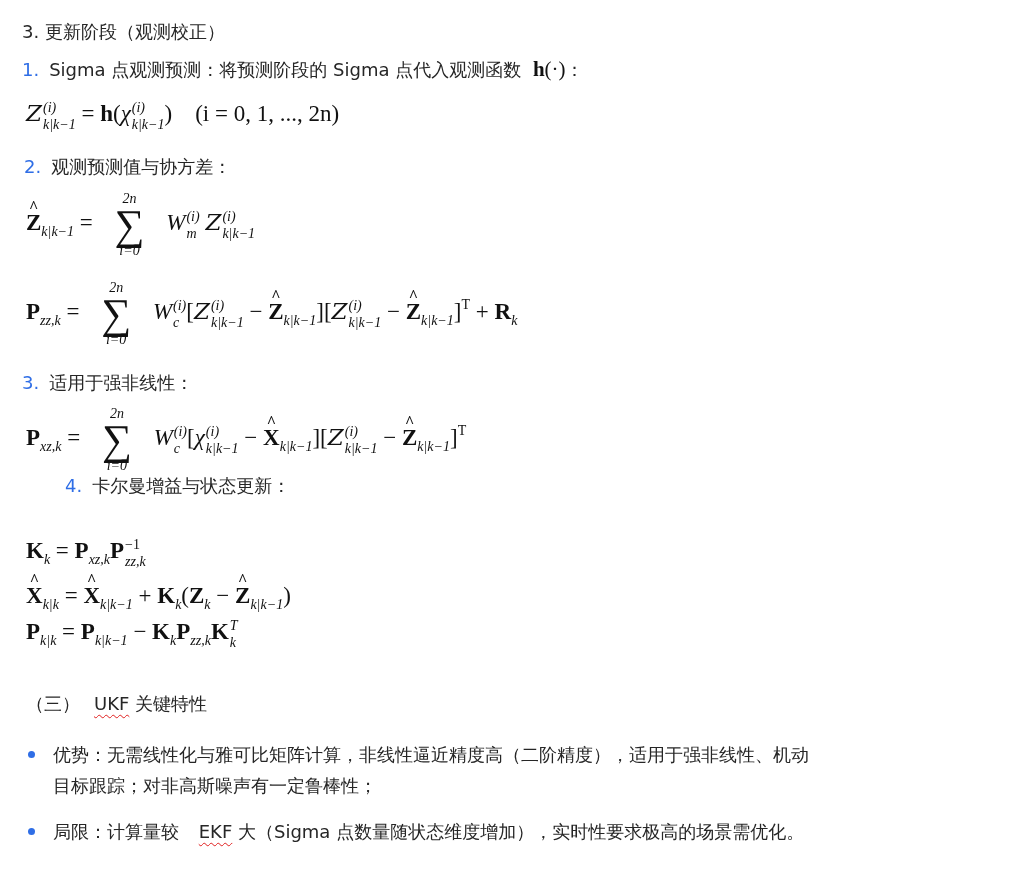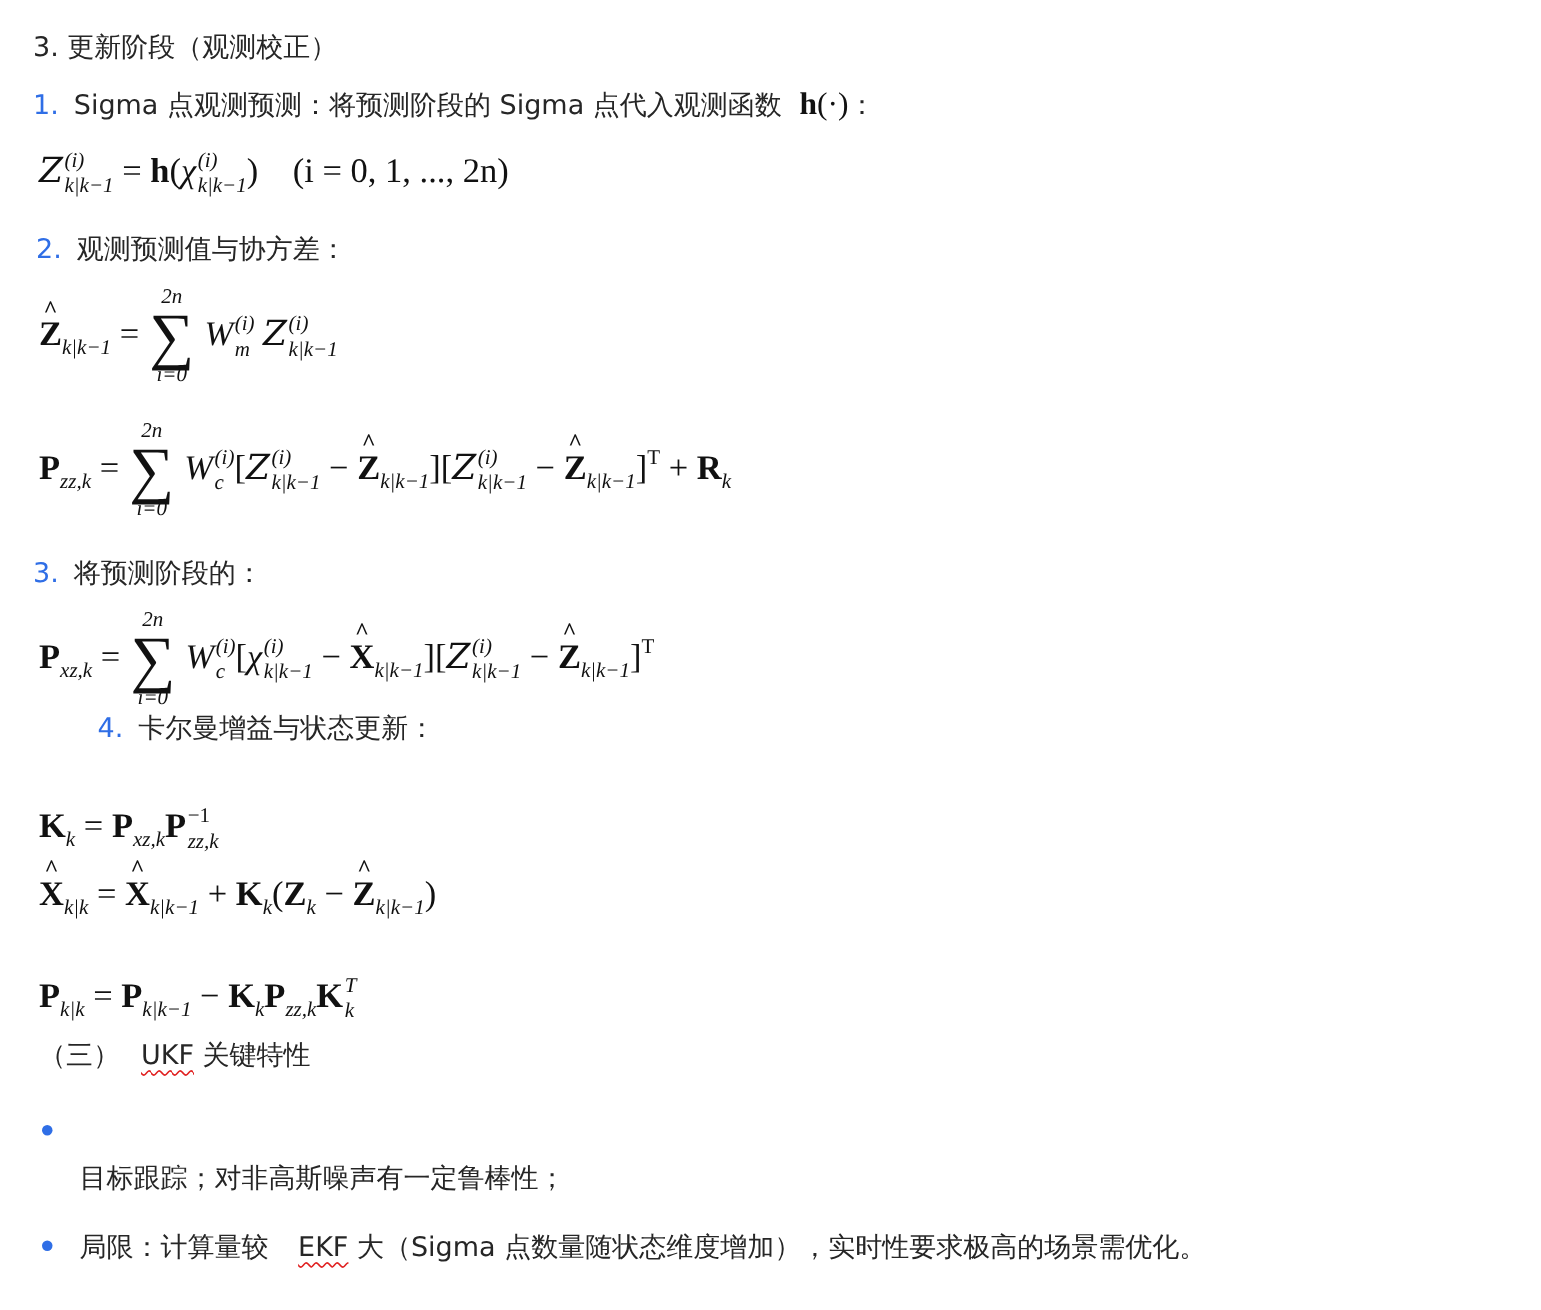--- a/index.html
+++ b/index.html
@@ -14,21 +14,21 @@
   .math {
     font-family: "Liberation Serif", "DejaVu Serif", serif;
     font-size: 23px; color: #111; white-space: nowrap;
   }
   .math b { font-weight: bold; }
   .math i { font-style: italic; }
   .sub { font-size: 14px; vertical-align: -6px; font-style: italic; }
   .sup { font-size: 14px; vertical-align: 10px; }
   .supsub { display: inline-flex; flex-direction: column; vertical-align: middle; line-height: 15px; font-size: 14px; font-style: italic; margin-left: 1px; }
   .supsub .s1 { margin-bottom: 2px; }
-  .sum { display: inline-flex; flex-direction: column; align-items: center; vertical-align: middle; margin: 0 1px; line-height: 1; }
+  .sum { display: inline-flex; flex-direction: column; align-items: center; vertical-align: middle; margin: 0 16px; line-height: 1; }
   .sum .lim { font-size: 14px; font-style: italic; }
   .sum .sig { font-size: 42px; line-height: 38px; }
   .hat { position: relative; display: inline-block; }
   .hat::before { content: "^"; position: absolute; left: 50%; top: -12px; transform: translateX(-50%); font-size: 16px; font-weight: bold; }
   .squiggle { text-decoration: underline wavy #e02020; text-decoration-thickness: 1px; text-underline-offset: 4px; margin-left: 14px; }
   .bullet { display: inline-block; width: 7px; height: 7px; border-radius: 50%; background: #2f6ee6; vertical-align: middle; margin-right: 18px; position: relative; top: -2px; }
   .calZ { font-style: italic; font-family: "DejaVu Serif", serif; }
 </style>
 </head>
 <body>
@@ -85,21 +85,21 @@
       <span>k|k−1</span>
     </span>
   − <span class="hat"><b>Z</b></span><span class="sub">k|k−1</span>][<span class="calZ">Z</span><span class="supsub">
       <span class="s1">(i)</span>
       <span>k|k−1</span>
     </span>
   − <span class="hat"><b>Z</b></span><span class="sub">k|k−1</span>]<span class="sup">T</span> + <b>R</b><span class="sub">k</span>
 </div>
 
 <div class="abs txt" style="left:22px;top:370px;">
-  <span class="num">3.</span><span>将预测阶段的：</span>
+  <span class="num">3.</span><span>适用于强非线性：</span>
 </div>
 <div class="abs math" style="left:26px;top:407px;">
   <b>P</b><span class="sub">xz,k</span> =
   <span class="sum">
       <span class="lim">2n</span>
       <span class="sig">∑</span>
       <span class="lim">i=0</span>
     </span>
   <i>W</i><span class="supsub">
       <span class="s1">(i)</span>
@@ -120,31 +120,31 @@
 </div>
 <div class="abs math" style="left:26px;top:537px;">
   <b>K</b><span class="sub">k</span> = <b>P</b><span class="sub">xz,k</span><b>P</b><span class="supsub">
       <span class="s1" style="font-style:normal">−1</span>
       <span>zz,k</span>
     </span>
 </div>
 <div class="abs math" style="left:26px;top:583px;">
   <span class="hat"><b>X</b></span><span class="sub">k|k</span> = <span class="hat"><b>X</b></span><span class="sub">k|k−1</span> + <b>K</b><span class="sub">k</span>(<b>Z</b><span class="sub">k</span> − <span class="hat"><b>Z</b></span><span class="sub">k|k−1</span>)
 </div>
-<div class="abs math" style="left:26px;top:650px;">
+<div class="abs math" style="left:26px;top:618px;">
   <b>P</b><span class="sub">k|k</span> = <b>P</b><span class="sub">k|k−1</span> − <b>K</b><span class="sub">k</span><b>P</b><span class="sub">zz,k</span><b>K</b><span class="supsub">
       <span class="s1" style="font-style:italic">T</span>
       <span>k</span>
     </span>
 </div>
 
 <div class="abs txt" style="left:26px;top:691px;">
   <span>（三）</span><span class="squiggle">UKF</span><span> 关键特性</span>
 </div>
 
 <div class="abs txt" style="left:28px;top:742px;">
-  <span class="bullet"></span>
+  <span class="bullet"></span><span>优势：无需线性化与雅可比矩阵计算，非线性逼近精度高（二阶精度），适用于强非线性、机动</span>
 </div>
 <div class="abs txt" style="left:53px;top:773px;">目标跟踪；对非高斯噪声有一定鲁棒性；</div>
 
 <div class="abs txt" style="left:28px;top:819px;">
   <span class="bullet"></span><span>局限：计算量较 </span><span class="squiggle">EKF</span><span> 大（Sigma 点数量随状态维度增加），实时性要求极高的场景需优化。</span>
 </div>
 
 </body></html>

